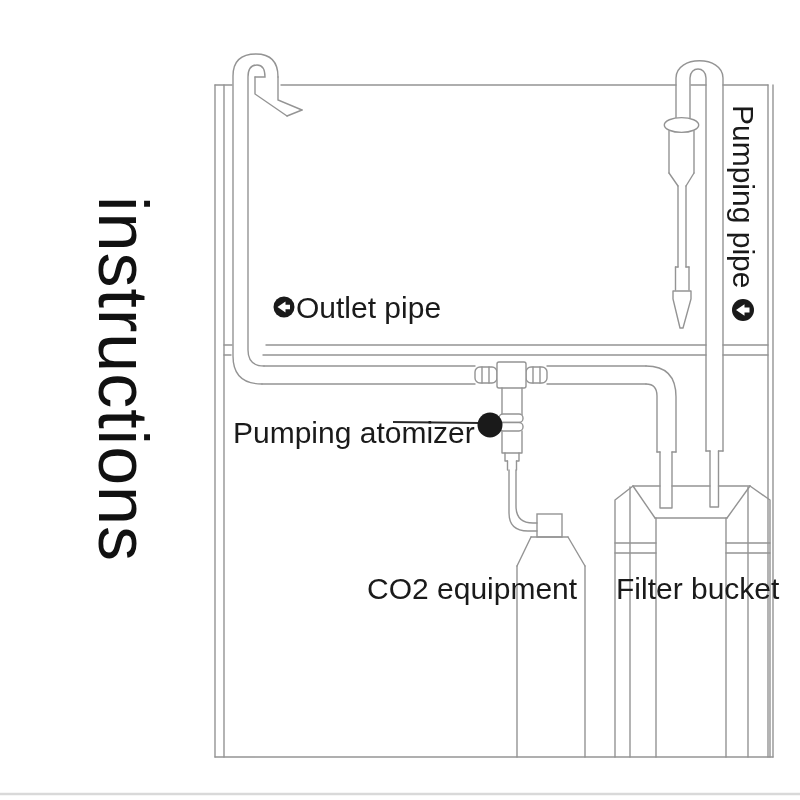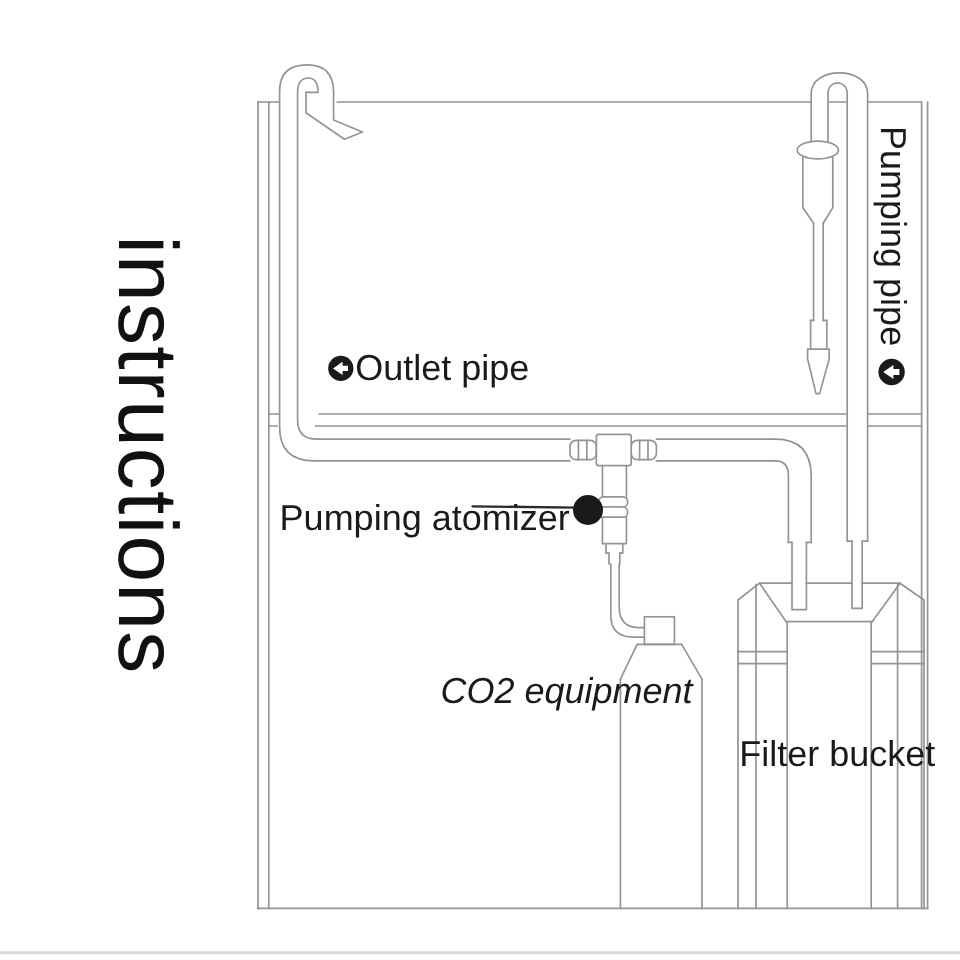--- a/index.html
+++ b/index.html
@@ -6,22 +6,22 @@
   #stage{position:relative;width:800px;height:800px;background:#fff;overflow:hidden;
          font-family:"Liberation Sans", sans-serif;}
   #art{position:absolute;left:0;top:0;}
   .lbl{position:absolute;color:#1a1a1a;font-size:30px;line-height:30px;white-space:nowrap;}
   .rot{transform-origin:0 0;transform:rotate(90deg);}
   #title-instructions{position:absolute;left:158px;top:196px;color:#111;font-size:70px;
       line-height:70px;letter-spacing:1px;white-space:nowrap;
       transform-origin:0 0;transform:rotate(90deg);}
   #lbl-outlet{left:296px;top:293px;text-align:right;}
   #lbl-atomizer{left:233px;top:418px;}
-  #lbl-co2{left:367px;top:562px;font-style:italic;}
-  #lbl-filter{left:616px;top:574px;margin-top:40px;}
+  #lbl-co2{left:367px;top:574px;}
+  #lbl-filter{left:616px;top:574px;}
   #lbl-pumping{left:758px;top:105px;}
 </style>
 </head>
 <body>
 
 <div id="stage">
 
   <svg id="art" width="800" height="800" viewBox="0 0 800 800">
     <g stroke="#949494" stroke-width="1.4" fill="none" stroke-linecap="round">
 

